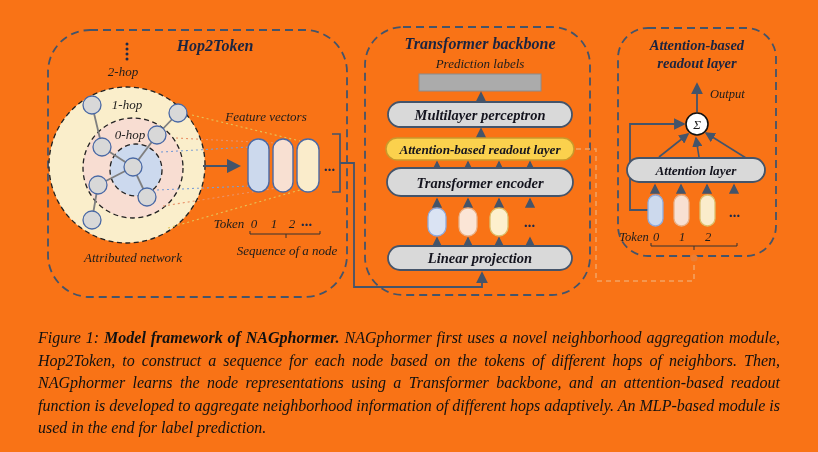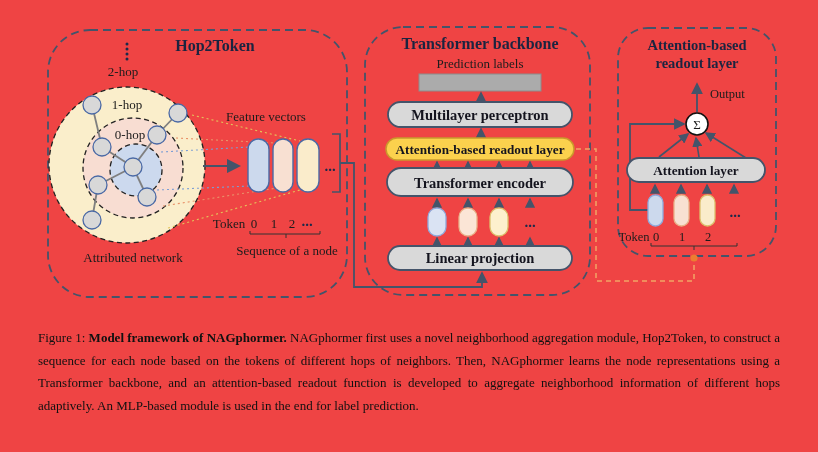--- a/index.html
+++ b/index.html
@@ -1,28 +1,28 @@
 <!DOCTYPE html>
 <html><head>
 <meta charset="utf-8">
 <style>
   html,body{margin:0;padding:0;background:#ffffff;}
-  #page{position:relative;width:818px;height:452px;background:#ef4444;overflow:hidden;
-        font-family:"Liberation Serif",serif;}
+  #page{position:relative;width:818px;height:452px;background:#f97316;overflow:hidden;
+        font-family:"Liberation Serif",serif;font-style:italic;}
   #figure-svg{position:absolute;left:0;top:0;}
   text{font-family:"Liberation Serif",serif;fill:#1c1c1c;}
   .panel-title{font-weight:bold;font-size:16px;fill:#1b2440;}
   .panel-title-sm{font-weight:bold;font-size:14.5px;fill:#1b2440;}
   .pill-label{font-weight:bold;font-size:14.5px;fill:#14141e;}
   .pill-label-sm{font-weight:bold;font-size:13.2px;fill:#14141e;}
   .lbl{font-size:13px;fill:#1c1c1c;}
   .lbl-sm{font-size:12.5px;fill:#1c1c1c;}
   .dots{font-weight:bold;font-size:15px;fill:#1b2a4a;}
   #caption{position:absolute;left:38px;top:327px;width:742px;
-           font-size:13px;line-height:22.6px;color:#111;text-align:justify;}
+           font-size:16px;line-height:22.6px;color:#111;text-align:justify;}
   #caption .cap-bold{font-weight:bold;}
 </style>
 </head>
 <body>
 
 <div id="page">
 
 <svg id="figure-svg" width="818" height="318" viewBox="0 0 818 318">
   <defs>
     <marker id="ah" viewBox="0 0 10 10" refX="8.5" refY="5" markerWidth="6.5" markerHeight="6.5" orient="auto-start-reverse">

